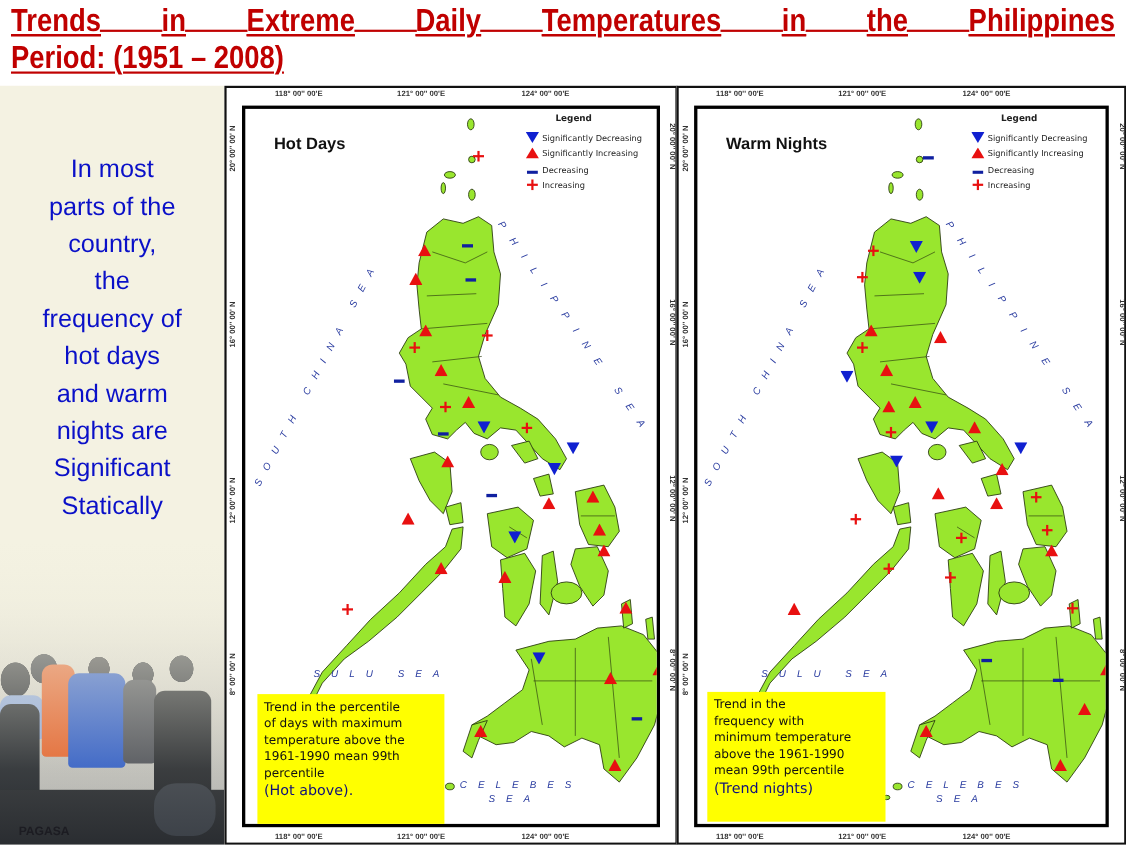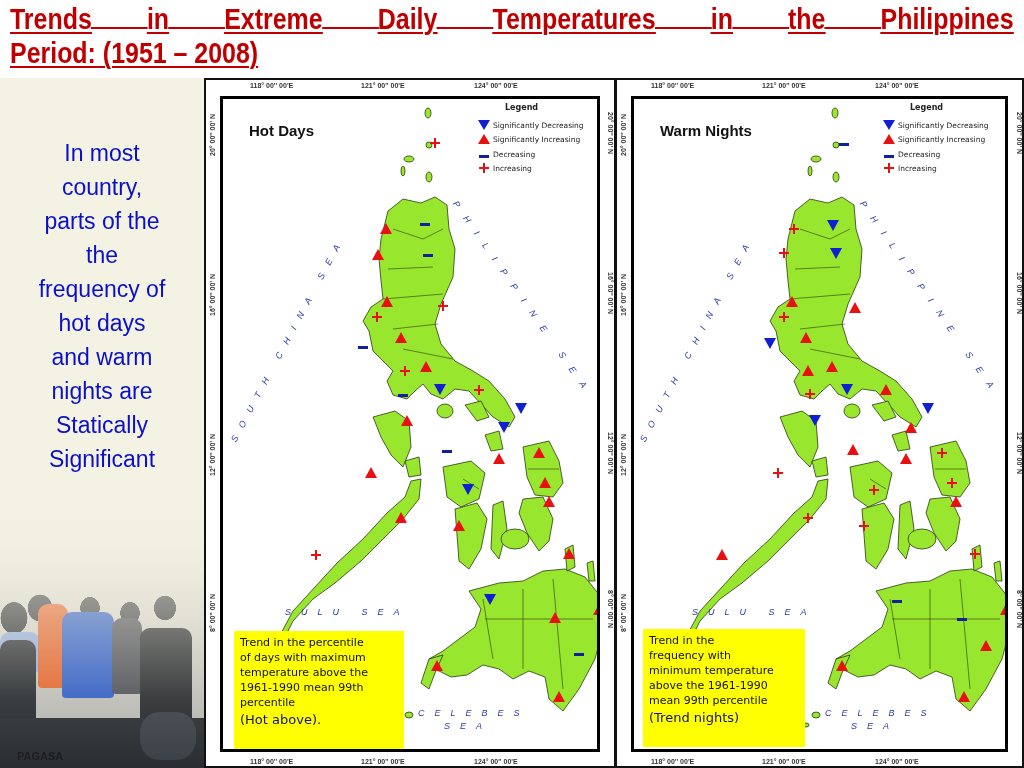--- a/index.html
+++ b/index.html
@@ -138,29 +138,29 @@
     <div class="person p-orange"></div>
     <div class="person p-blue1"></div>
     <div class="person p-gray"></div>
     <div class="person p-dark2"></div>
     <div class="person p-bag"></div>
     <div class="person p-bag2"></div>
   </div>
   <div class="haze"></div>
   <div class="left-text">
     <div>In most</div>
+    <div>parts of the</div>
     <div>country,</div>
-    <div>parts of the</div>
     <div>the</div>
     <div>frequency of</div>
     <div>hot days</div>
     <div>and warm</div>
     <div>nights are</div>
+    <div>Significant</div>
     <div>Statically</div>
-    <div>Significant</div>
   </div>
   <div class="pagasa">PAGASA</div>
 </div>
 
 <div class="map-panel left">
   <span class="coord-top" style="left:44px;">118° 00'' 00'E</span>
   <span class="coord-top" style="left:155px;">121° 00'' 00'E</span>
   <span class="coord-top" style="left:268px;">124° 00'' 00'E</span>
   <span class="coord-bottom" style="left:44px;">118° 00'' 00'E</span>
   <span class="coord-bottom" style="left:155px;">121° 00'' 00'E</span>

